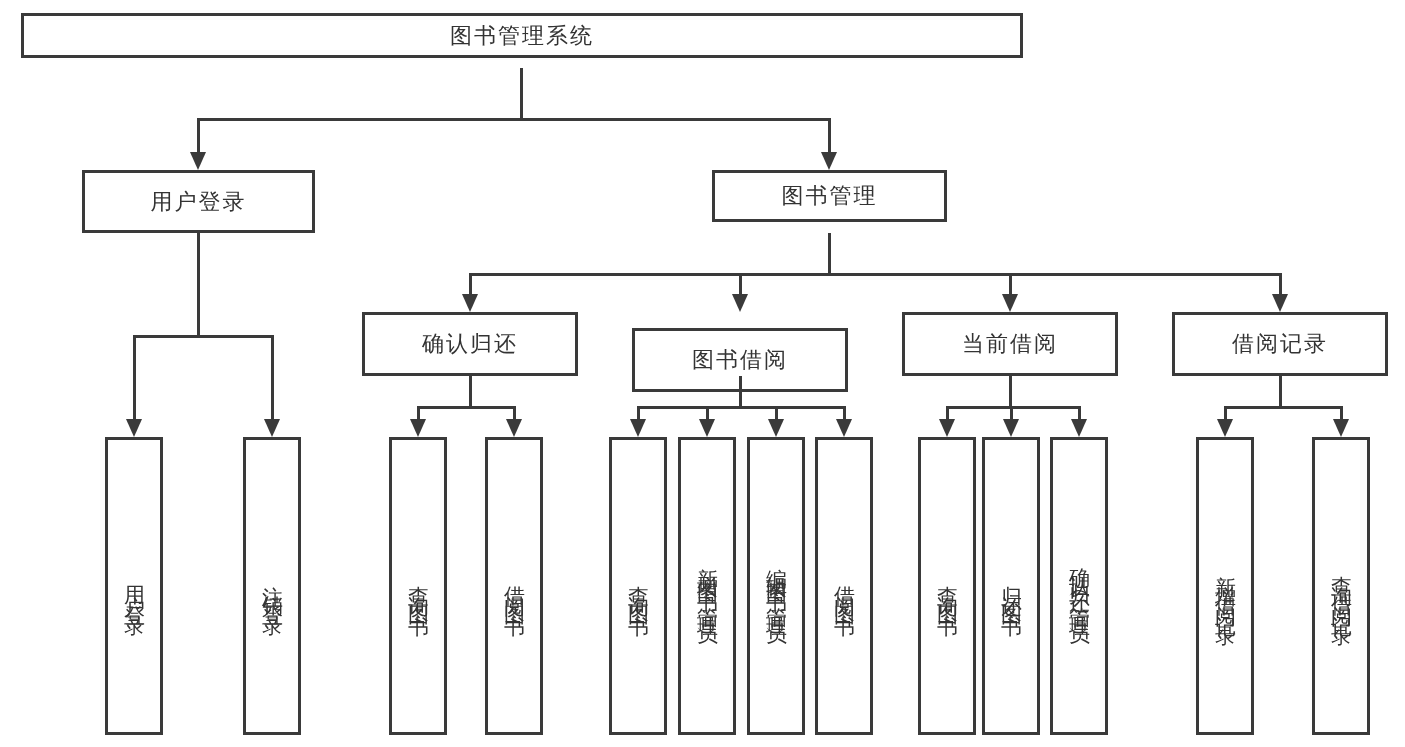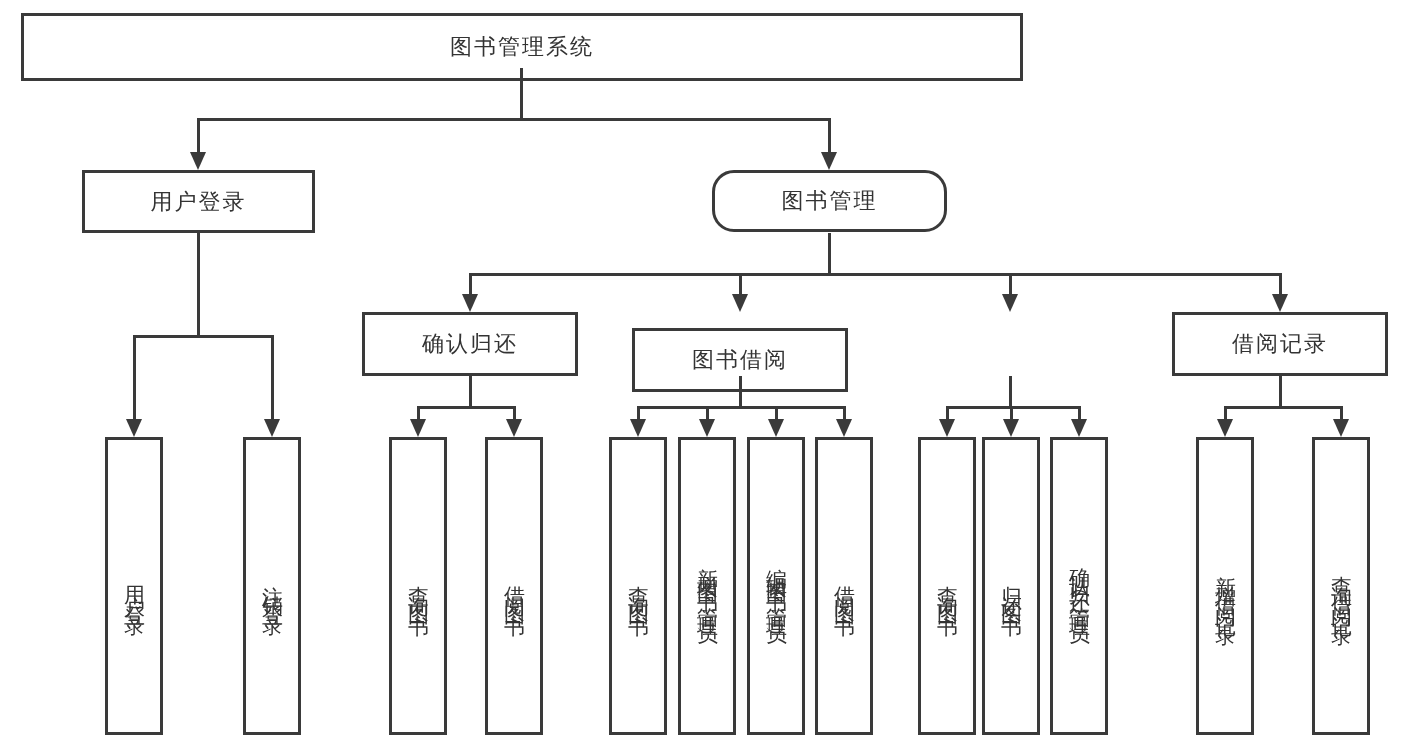--- a/index.html
+++ b/index.html
@@ -47,23 +47,23 @@
     position: absolute;
     right: 4px;
     bottom: 2px;
     color: #a8a8a8;
     font-size: 20px;
     letter-spacing: 1px;
     white-space: nowrap;
   }
 
   
-  .n-root    { left: 21px;   top: 13px;  width: 1002px; height: 68px; }
+  .n-root    { left: 21px;   top: 13px;  width: 1002px; height: 45px; }
   .n-login   { left: 82px;   top: 170px; width: 233px;  height: 63px; }
-  .n-mgmt    { left: 712px;  top: 170px; width: 235px;  height: 62px; border-radius: 22px; }
+  .n-mgmt    { left: 712px;  top: 170px; width: 235px;  height: 52px; }
   .n-rec     { left: 362px;  top: 312px; width: 216px;  height: 64px; }
   .n-borrow  { left: 632px;  top: 328px; width: 216px;  height: 64px; }
   .n-current { left: 902px;  top: 312px; width: 216px;  height: 64px; }
   .n-records { left: 1172px; top: 312px; width: 216px;  height: 64px; }
   .leaf { top: 437px; width: 58px; height: 298px; }
   .lf1  { left: 105px; }  .lf2  { left: 243px; }
   .lf3  { left: 389px; }  .lf4  { left: 485px; }
   .lf5  { left: 609px; }  .lf6  { left: 678px; }
   .lf7  { left: 747px; }  .lf8  { left: 815px; }
   .lf9  { left: 918px; }  .lf10 { left: 982px; }
@@ -100,20 +100,21 @@
   <div class="arrow" style="left:462px; top:294px;"></div>
   <div class="vl" style="left:739px; top:273px; height:21px;"></div>
   <div class="arrow" style="left:732px; top:294px;"></div>
   <div class="vl" style="left:1009px; top:273px; height:21px;"></div>
   <div class="arrow" style="left:1002px; top:294px;"></div>
   <div class="vl" style="left:1279px; top:273px; height:21px;"></div>
   <div class="arrow" style="left:1272px; top:294px;"></div>
 
   <div class="node n-rec">确认归还</div>
   <div class="node n-borrow">图书借阅</div>
+  <div class="node n-current">当前借阅</div>
   <div class="node n-records">借阅记录</div>
 
   <div class="vl" style="left:469px; top:376px; height:30px;"></div>
   <div class="hl" style="left:417px; top:406px; width:99px;"></div>
   <div class="vl" style="left:417px; top:406px; height:13px;"></div>
   <div class="arrow" style="left:410px; top:419px;"></div>
   <div class="vl" style="left:513px; top:406px; height:13px;"></div>
   <div class="arrow" style="left:506px; top:419px;"></div>
 
   <div class="vl" style="left:739px; top:376px; height:30px;"></div>

